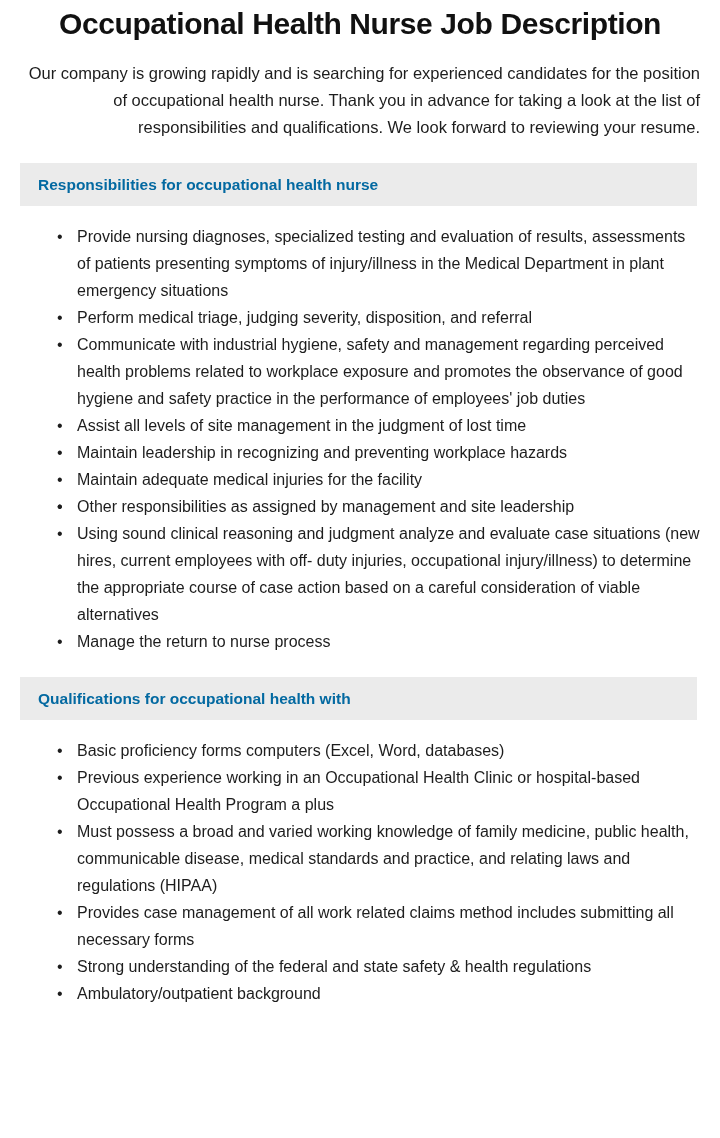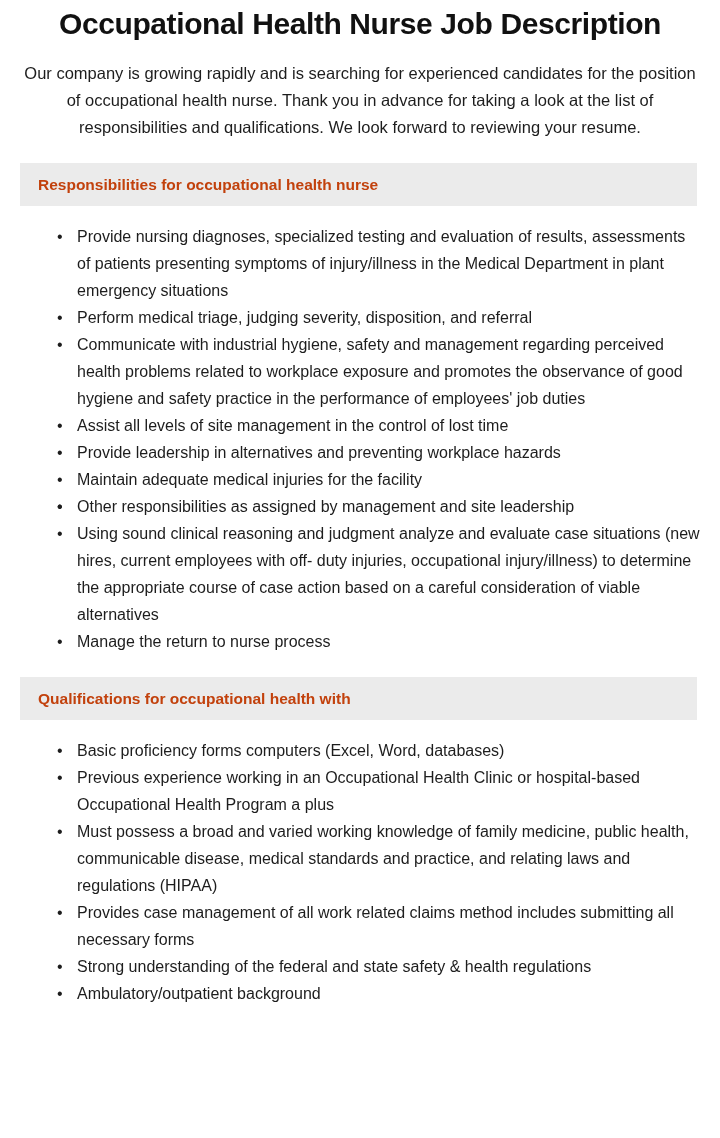--- a/index.html
+++ b/index.html
@@ -29,37 +29,37 @@
     letter-spacing: -0.4px;
     line-height: 40px;
     text-align: center;
     color: #111111;
   }
   .intro {
     margin: 16px 20px 0 20px;
     font-size: 16.5px;
     line-height: 27px;
     color: #1d1d1d;
-    text-align: center;
+    text-align: right;
   }
   .section-band {
     margin: 22px 23px 0 20px;
     background: #ebebeb;
     height: 43px;
     display: flex;
     align-items: center;
     box-sizing: border-box;
   }
   .section-band-title {
     margin: 0;
     padding: 0 0 0 18px;
     font-size: 15.5px;
     font-weight: bold;
     line-height: 20px;
-    color: #c2410c;
+    color: #0369a1;
   }
   ul.bullet-list {
     margin: 17px 20px 0 20px;
     padding: 0 0 0 37px;
     list-style: none;
   }
   ul.bullet-list li {
     position: relative;
     font-size: 16px;
     line-height: 27px;
@@ -89,22 +89,22 @@
   <p class="intro">Our company is growing rapidly and is searching for experienced candidates for the position of occupational health nurse. Thank you in advance for taking a look at the list of responsibilities and qualifications. We look forward to reviewing your resume.</p>
 
   <div class="section-band">
     <h2 class="section-band-title">Responsibilities for occupational health nurse</h2>
   </div>
 
   <ul class="bullet-list responsibilities-list">
       <li><span class="bullet-dot">•</span><span>Provide nursing diagnoses, specialized testing and evaluation of results, assessments of patients presenting symptoms of injury/illness in the Medical Department in plant emergency situations</span></li>
       <li><span class="bullet-dot">•</span><span>Perform medical triage, judging severity, disposition, and referral</span></li>
       <li><span class="bullet-dot">•</span><span>Communicate with industrial hygiene, safety and management regarding perceived health problems related to workplace exposure and promotes the observance of good hygiene and safety practice in the performance of employees' job duties</span></li>
-      <li><span class="bullet-dot">•</span><span>Assist all levels of site management in the control of lost time</span></li>
-      <li><span class="bullet-dot">•</span><span>Provide leadership in alternatives and preventing workplace hazards</span></li>
+      <li><span class="bullet-dot">•</span><span>Assist all levels of site management in the judgment of lost time</span></li>
+      <li><span class="bullet-dot">•</span><span>Maintain leadership in recognizing and preventing workplace hazards</span></li>
       <li><span class="bullet-dot">•</span><span>Maintain adequate medical injuries for the facility</span></li>
       <li><span class="bullet-dot">•</span></li>
       <li><span class="bullet-dot">•</span><span>Other responsibilities as assigned by management and site leadership</span></li>
       <li><span class="bullet-dot">•</span><span>Using sound clinical reasoning and judgment analyze and evaluate case situations (new hires, current employees with off- duty injuries, occupational injury/illness) to determine the appropriate course of case action based on a careful consideration of viable alternatives</span></li>
       <li><span class="bullet-dot">•</span><span>Manage the return to nurse process</span></li>
     </ul>
 
   <div class="section-band">
     <h2 class="section-band-title">Qualifications for occupational health with</h2>
   </div>

